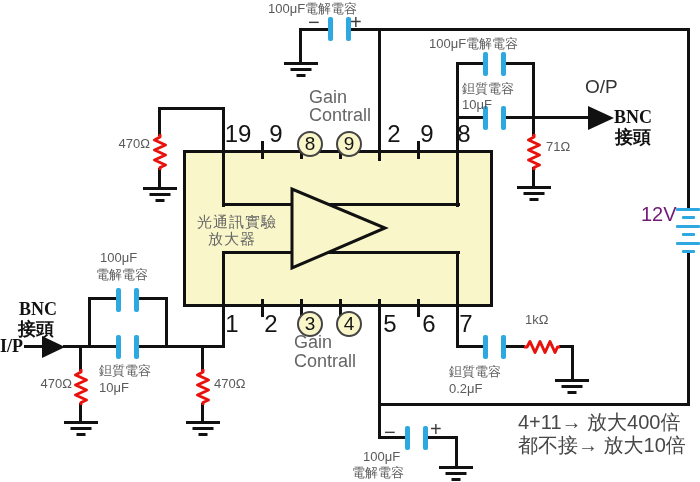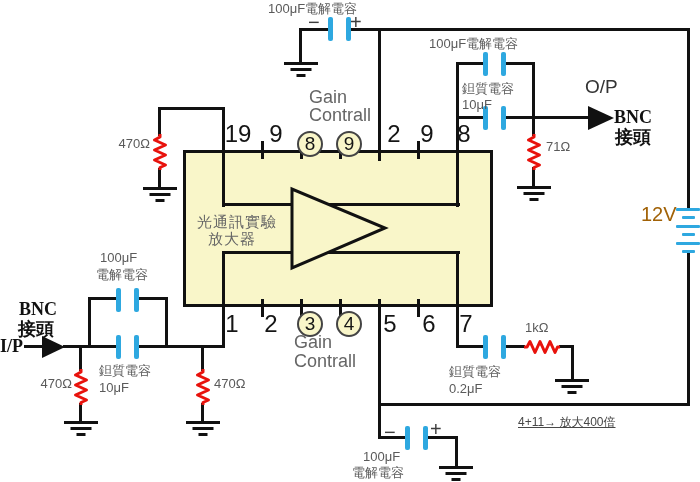--- a/index.html
+++ b/index.html
@@ -39,23 +39,23 @@
              display:flex;align-items:center;justify-content:center;
              font-size:19px;color:#151515;}
   .pin{position:absolute;width:44px;text-align:center;font-size:24px;line-height:26px;color:#151515;z-index:4;}
   .lbl{position:absolute;white-space:nowrap;font-size:13px;color:var(--label-gray);z-index:5;}
   .serif{position:absolute;white-space:nowrap;font-family:"Liberation Serif",serif;font-weight:bold;
          font-size:18px;color:#111;z-index:5;}
   .sign{position:absolute;font-size:20px;color:#3d3d3d;z-index:5;}
   .icname{position:absolute;font-size:15px;letter-spacing:1px;color:#666;z-index:5;white-space:nowrap;text-align:right;}
   .part{position:absolute;left:425px;top:219px;font-size:24px;letter-spacing:1px;color:#151515;z-index:5;}
   .op{position:absolute;left:585px;top:76px;font-size:19px;color:#333;z-index:5;}
-  .v12{position:absolute;left:641px;top:203px;font-size:20px;color:#a16207;z-index:5;}
+  .v12{position:absolute;left:641px;top:203px;font-size:20px;color:#701a75;z-index:5;}
   .notes{position:absolute;left:518px;top:411px;z-index:5;}
-  .notes div{font-size:12px;line-height:23px;color:#474747;white-space:nowrap;text-decoration:underline;}
+  .notes div{font-size:20px;line-height:23px;color:#474747;white-space:nowrap;}
   .gain{position:absolute;font-size:18px;color:#666;line-height:18px;z-index:5;white-space:nowrap;}
   .ralign{text-align:right;}
 </style>
 </head>
 <body>
 
 <div id="canvas">
 
   <div class="ic"></div>
 
@@ -265,26 +265,27 @@
   <div class="serif" style="left:19px;top:299px">BNC</div>
   <div class="serif" style="left:18px;top:317px">接頭</div>
   <div class="serif" style="left:0;top:336px">I/P</div>
   <div class="lbl" style="left:100px;top:250px">100μF</div>
   <div class="lbl" style="left:96px;top:266px">電解電容</div>
   <div class="lbl" style="left:99px;top:362px">鉭質電容</div>
   <div class="lbl" style="left:99px;top:380px">10μF</div>
   <div class="lbl ralign" style="left:17px;top:376px;width:55px">470Ω</div>
   <div class="lbl" style="left:214px;top:376px">470Ω</div>
 
-  <div class="lbl" style="left:525px;top:320px">1kΩ</div>
+  <div class="lbl" style="left:525px;top:312px">1kΩ</div>
   <div class="lbl" style="left:449px;top:363px">鉭質電容</div>
   <div class="lbl" style="left:449px;top:381px">0.2μF</div>
 
   <div class="sign" style="left:384px;top:421px">−</div>
   <div class="sign" style="left:430px;top:418px">+</div>
   <div class="lbl" style="left:363px;top:449px">100μF</div>
   <div class="lbl" style="left:352px;top:464px">電解電容</div>
 
   <div class="notes">
     <div>4+11→ 放大400倍</div>
+    <div>都不接→ 放大10倍</div>
   </div>
 
 </div>
 
 </body></html>

